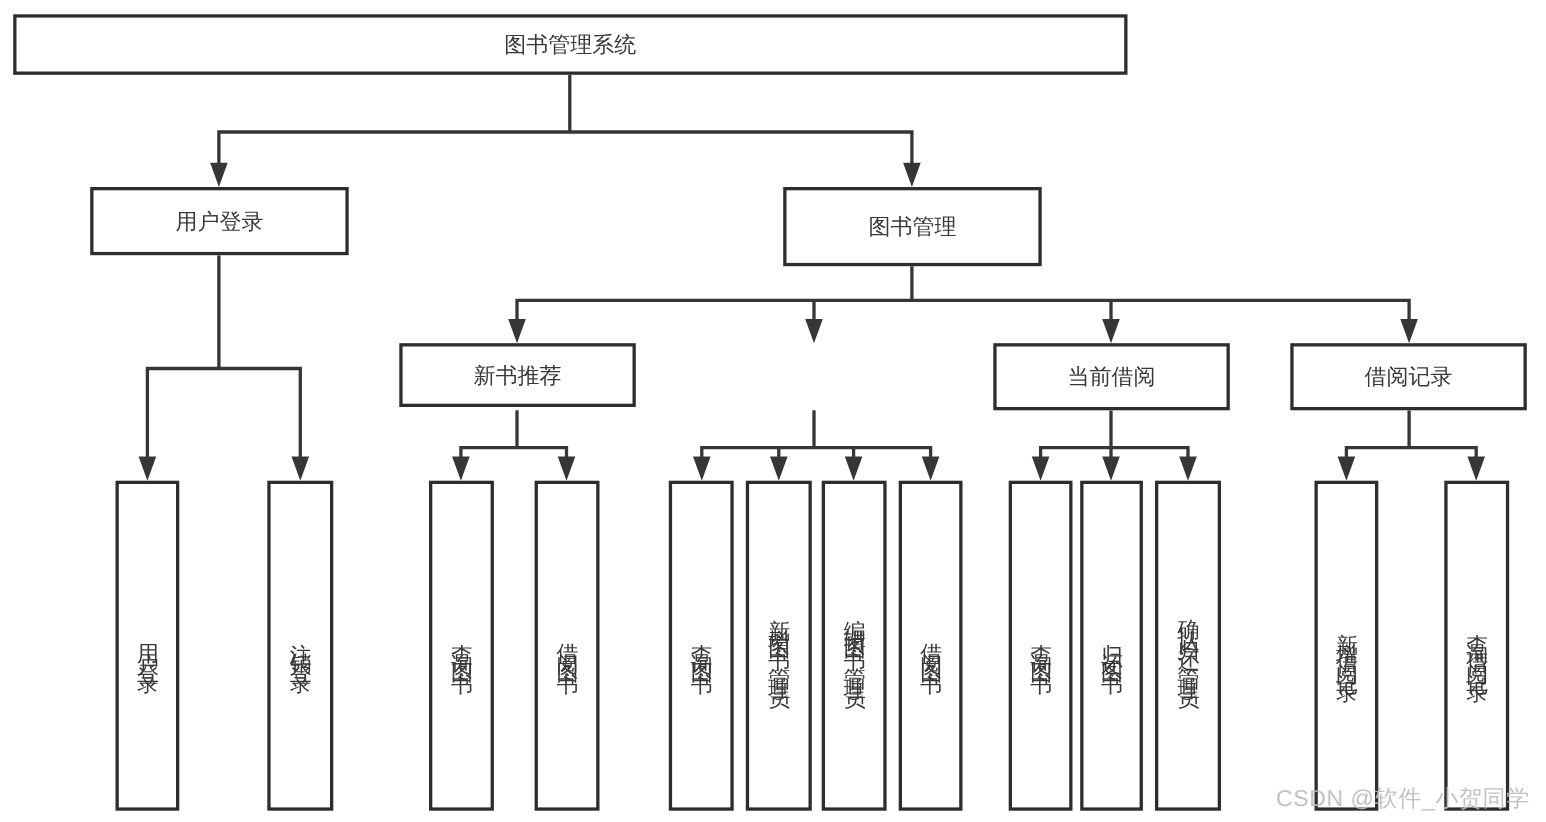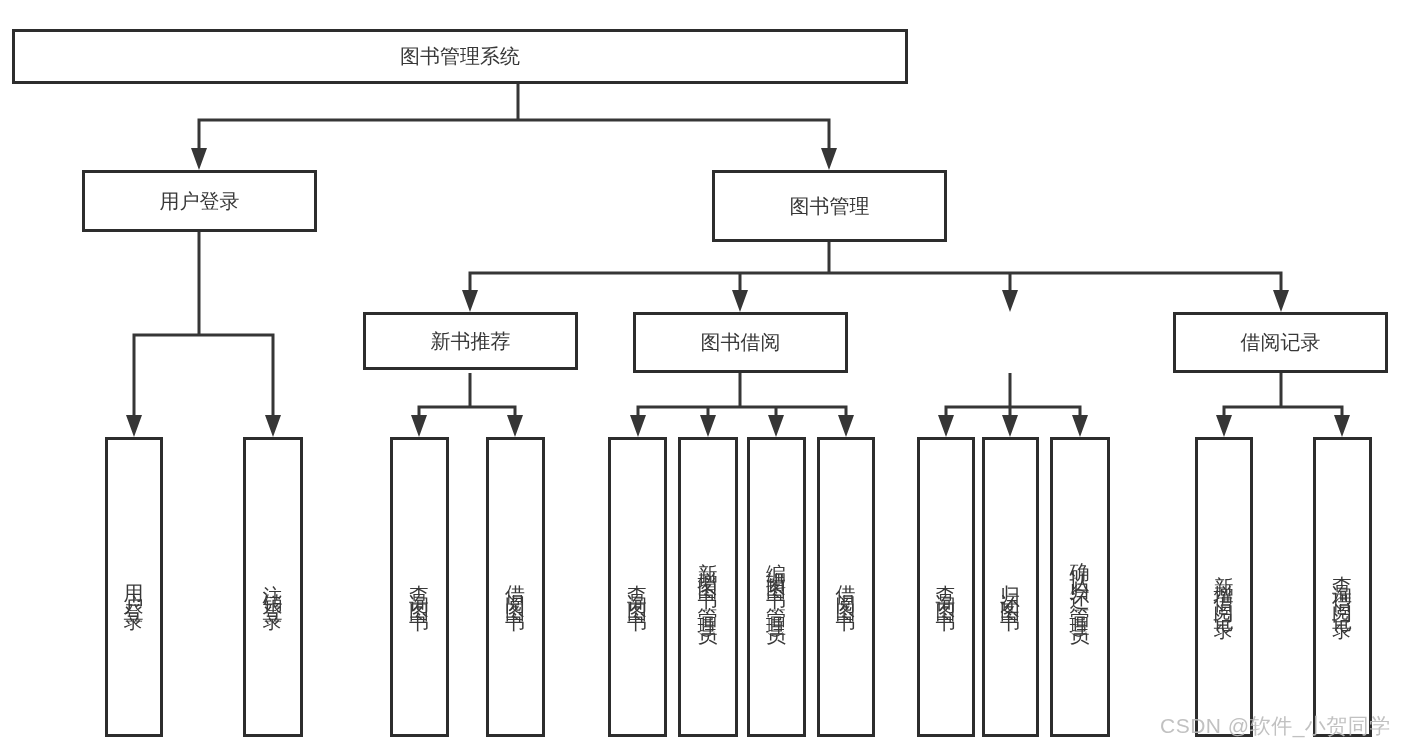--- a/index.html
+++ b/index.html
@@ -68,36 +68,36 @@
     <path d="M740 373 V407 M636.5 407 H847.5 M638 407 V419 M708 407 V419 M776 407 V419 M846 407 V419" stroke="#363636" stroke-width="3" fill="none"></path>
     <path fill="#363636" stroke="none" d="M630 415 L646 415 L638 437 Z M700 415 L716 415 L708 437 Z M768 415 L784 415 L776 437 Z M838 415 L854 415 L846 437 Z"></path>
 
     <path d="M1010 373 V407 M944.5 407 H1081.5 M946 407 V419 M1010 407 V419 M1080 407 V419" stroke="#363636" stroke-width="3" fill="none"></path>
     <path fill="#363636" stroke="none" d="M938 415 L954 415 L946 437 Z M1002 415 L1018 415 L1010 437 Z M1072 415 L1088 415 L1080 437 Z"></path>
 
     <path d="M1281 373 V407 M1222.5 407 H1343.5 M1224 407 V419 M1342 407 V419" stroke="#363636" stroke-width="3" fill="none"></path>
     <path fill="#363636" stroke="none" d="M1216 415 L1232 415 L1224 437 Z M1334 415 L1350 415 L1342 437 Z"></path>
   </svg>
 
-  <div class="box" style="left:12px;top:29px;width:896px;height:55px">
+  <div class="box" style="left:12px;top:13px;width:1013px;height:55px">
     <span>图书管理系统</span>
   </div>
 
   <div class="box" style="left:82px;top:170px;width:235px;height:62px">
     <span>用户登录</span>
   </div>
   <div class="box" style="left:712px;top:170px;width:235px;height:72px">
     <span>图书管理</span>
   </div>
 
   <div class="box" style="left:363px;top:312px;width:215px;height:58px">
     <span>新书推荐</span>
   </div>
-  <div class="box" style="left:633px;top:312px;width:215px;height:61px">
-    <span>图书借阅</span>
+  <div class="box" style="left:903px;top:312px;width:215px;height:61px">
+    <span>当前借阅</span>
   </div>
   <div class="box" style="left:1173px;top:312px;width:215px;height:61px">
     <span>借阅记录</span>
   </div>
 
   <div class="box leaf" style="left:105px;top:437px;width:58px;height:300px">
     <span>用户登录</span>
   </div>
   <div class="box leaf" style="left:243px;top:437px;width:60px;height:300px">
     <span>注销登录</span>

